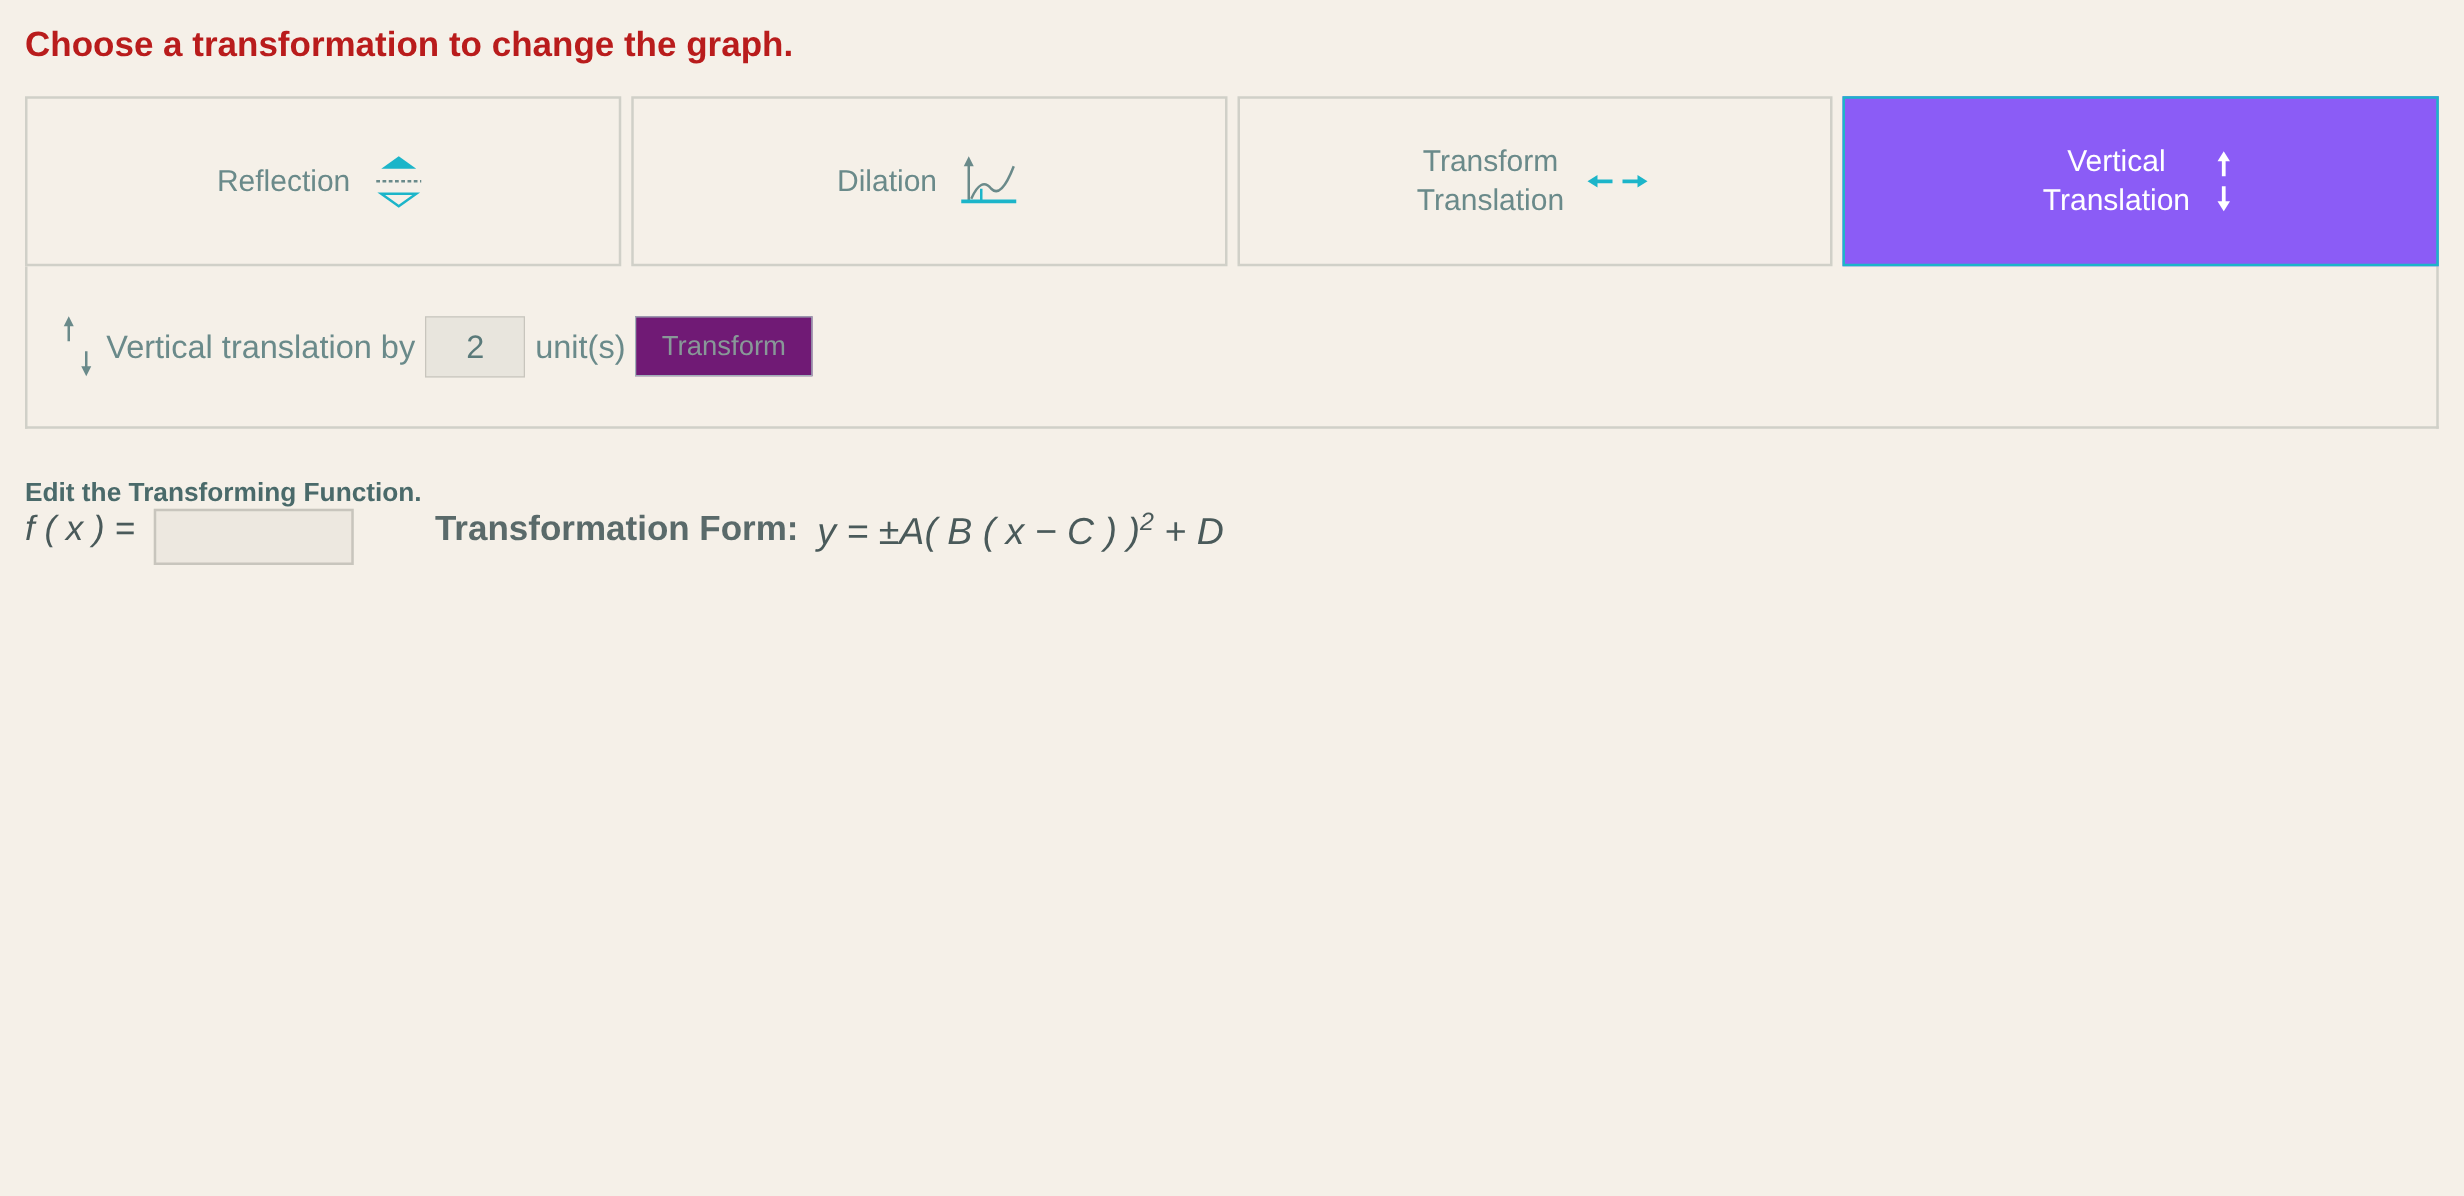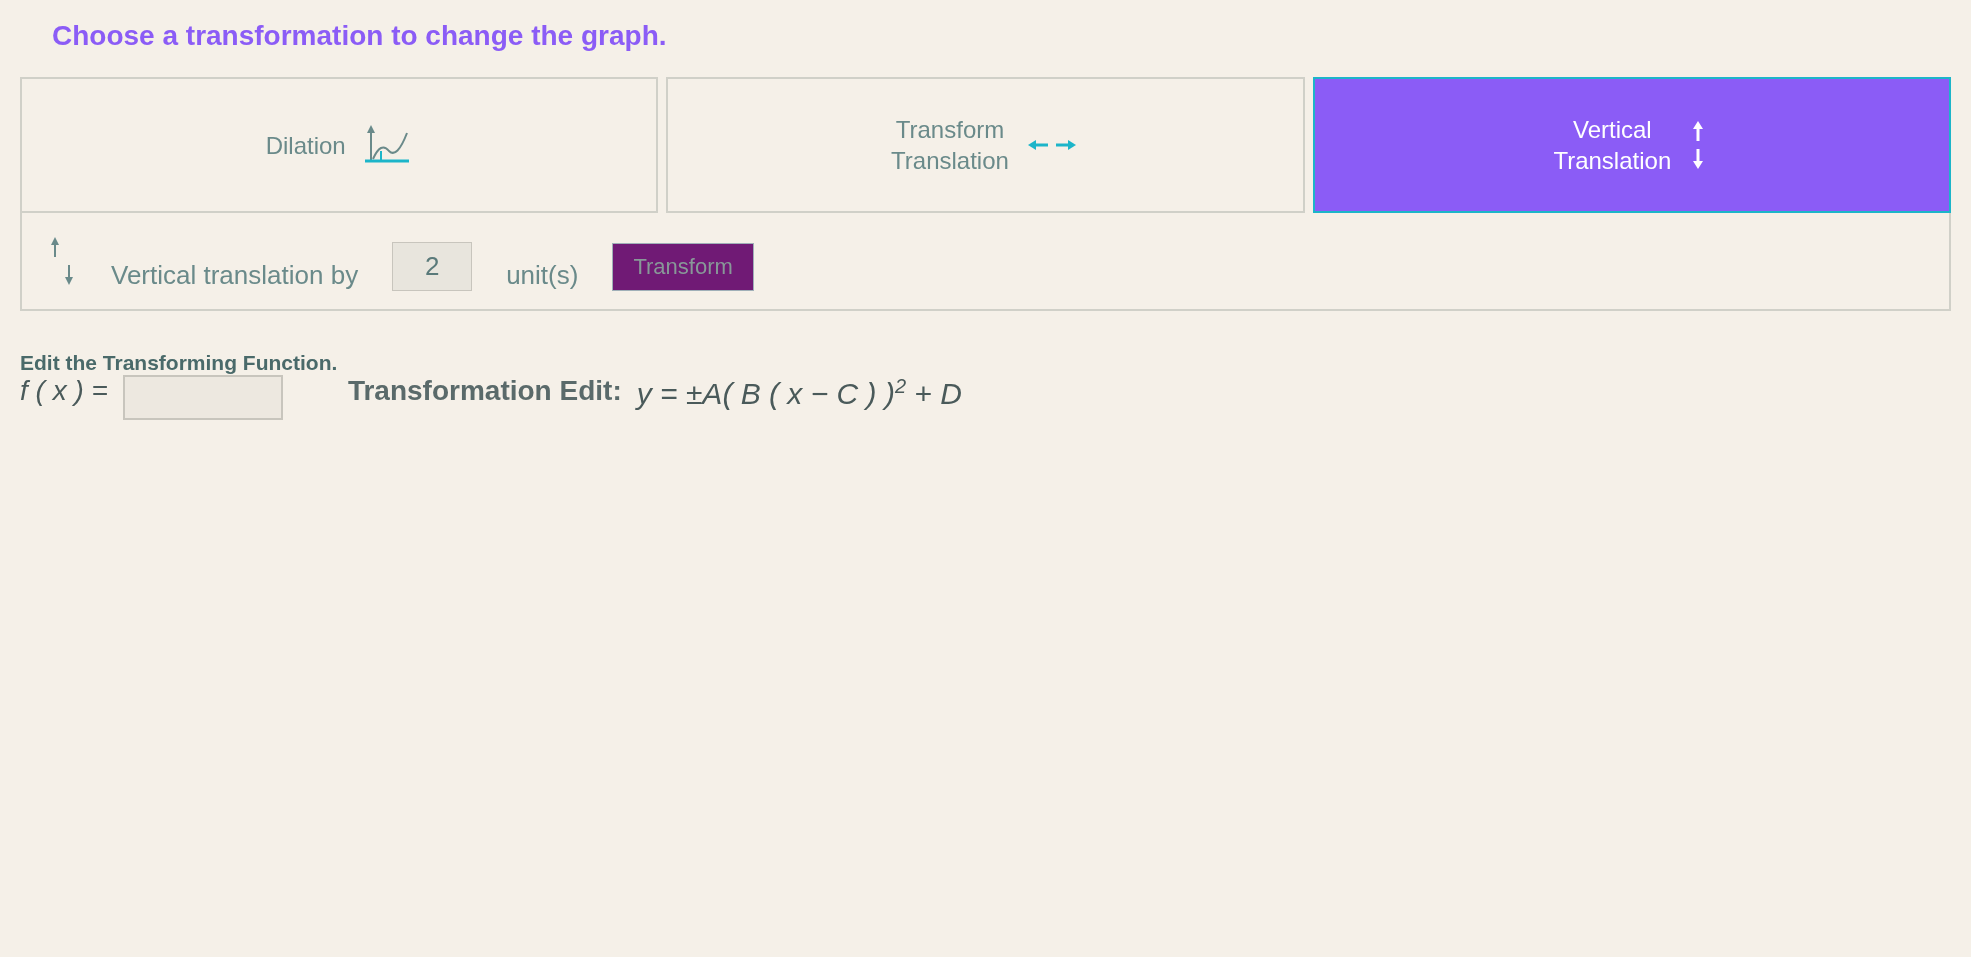--- a/index.html
+++ b/index.html
@@ -9,23 +9,22 @@
     }
     body {
       font-family: 'Segoe UI', Arial, sans-serif;
       background: #f5f0e8;
       padding: 20px;
       color: #5a7a7a;
     }
     .instruction {
       font-size: 28px;
       font-weight: 600;
-      color: #8b5cf6;
+      color: #b91c1c;
       margin-bottom: 25px;
-      margin-left: 32px;
     }
     .tabs-container {
       display: flex;
       gap: 8px;
       margin-bottom: 0;
     }
     .tab {
       flex: 1;
       border: 2px solid #d0d0c8;
       background: #f5f0e8;
@@ -48,24 +47,24 @@
       line-height: 1.3;
     }
     .tab-icon {
       display: flex;
       align-items: center;
       justify-content: center;
     }
     .control-panel {
       border: 2px solid #d0d0c8;
       border-top: none;
-      padding: 18px 25px;
-      display: flex;
-      align-items: flex-end;
-      gap: 34px;
+      padding: 34px 25px;
+      display: flex;
+      align-items: center;
+      gap: 8px;
       font-size: 26px;
       color: #6a8a8a;
     }
     .panel-icon {
       display: flex;
       flex-direction: column;
       align-items: center;
       color: #6a8a8a;
     }
     .value-box {
@@ -123,20 +122,30 @@
       font-size: 20px;
       vertical-align: super;
     }
   </style>
 </head>
 <body>
 
 <div class="instruction">Choose a transformation to change the graph.</div>
 
 <div class="tabs-container">
+  <div class="tab">
+    <span class="tab-text">Reflection</span>
+    <span class="tab-icon">
+      <svg width="48" height="48" viewBox="0 0 48 48">
+        <path d="M 10 14 L 38 14 L 24 4 Z" fill="#1cb5c9"></path>
+        <line x1="6" y1="24" x2="42" y2="24" stroke="#6a8a8a" stroke-width="2" stroke-dasharray="3,2"></line>
+        <path d="M 10 34 L 38 34 L 24 44 Z" fill="none" stroke="#1cb5c9" stroke-width="2"></path>
+      </svg>
+    </span>
+  </div>
 
   <div class="tab">
     <span class="tab-text">Dilation</span>
     <span class="tab-icon">
       <svg width="52" height="48" viewBox="0 0 52 48">
         <line x1="10" y1="40" x2="10" y2="8" stroke="#6a8a8a" stroke-width="2"></line>
         <polygon points="10,4 6,12 14,12" fill="#6a8a8a"></polygon>
         <line x1="4" y1="40" x2="48" y2="40" stroke="#1cb5c9" stroke-width="3"></line>
         <path d="M 12 38 Q 20 20 28 30 Q 36 38 46 12" fill="none" stroke="#6a8a8a" stroke-width="2"></path>
         <line x1="20" y1="40" x2="20" y2="30" stroke="#1cb5c9" stroke-width="2"></line>
@@ -188,18 +197,18 @@
   <span class="value-box">2</span>
   <span>unit(s)</span>
   <button class="transform-button">Transform</button>
 </div>
 
 <div class="edit-section">
   <div class="edit-title">Edit the Transforming Function.</div>
   <div class="equation-row">
     <span class="fx-label">f ( x ) =</span>
     <span class="fx-input"></span>
-    <span class="form-label">Transformation Edit:</span>
+    <span class="form-label">Transformation Form:</span>
     <span class="formula">
       <span>y = ±A</span><span>( B ( x − C ) )</span><span class="super">2</span><span> + D</span>
     </span>
   </div>
 </div>
 
 </body></html>

